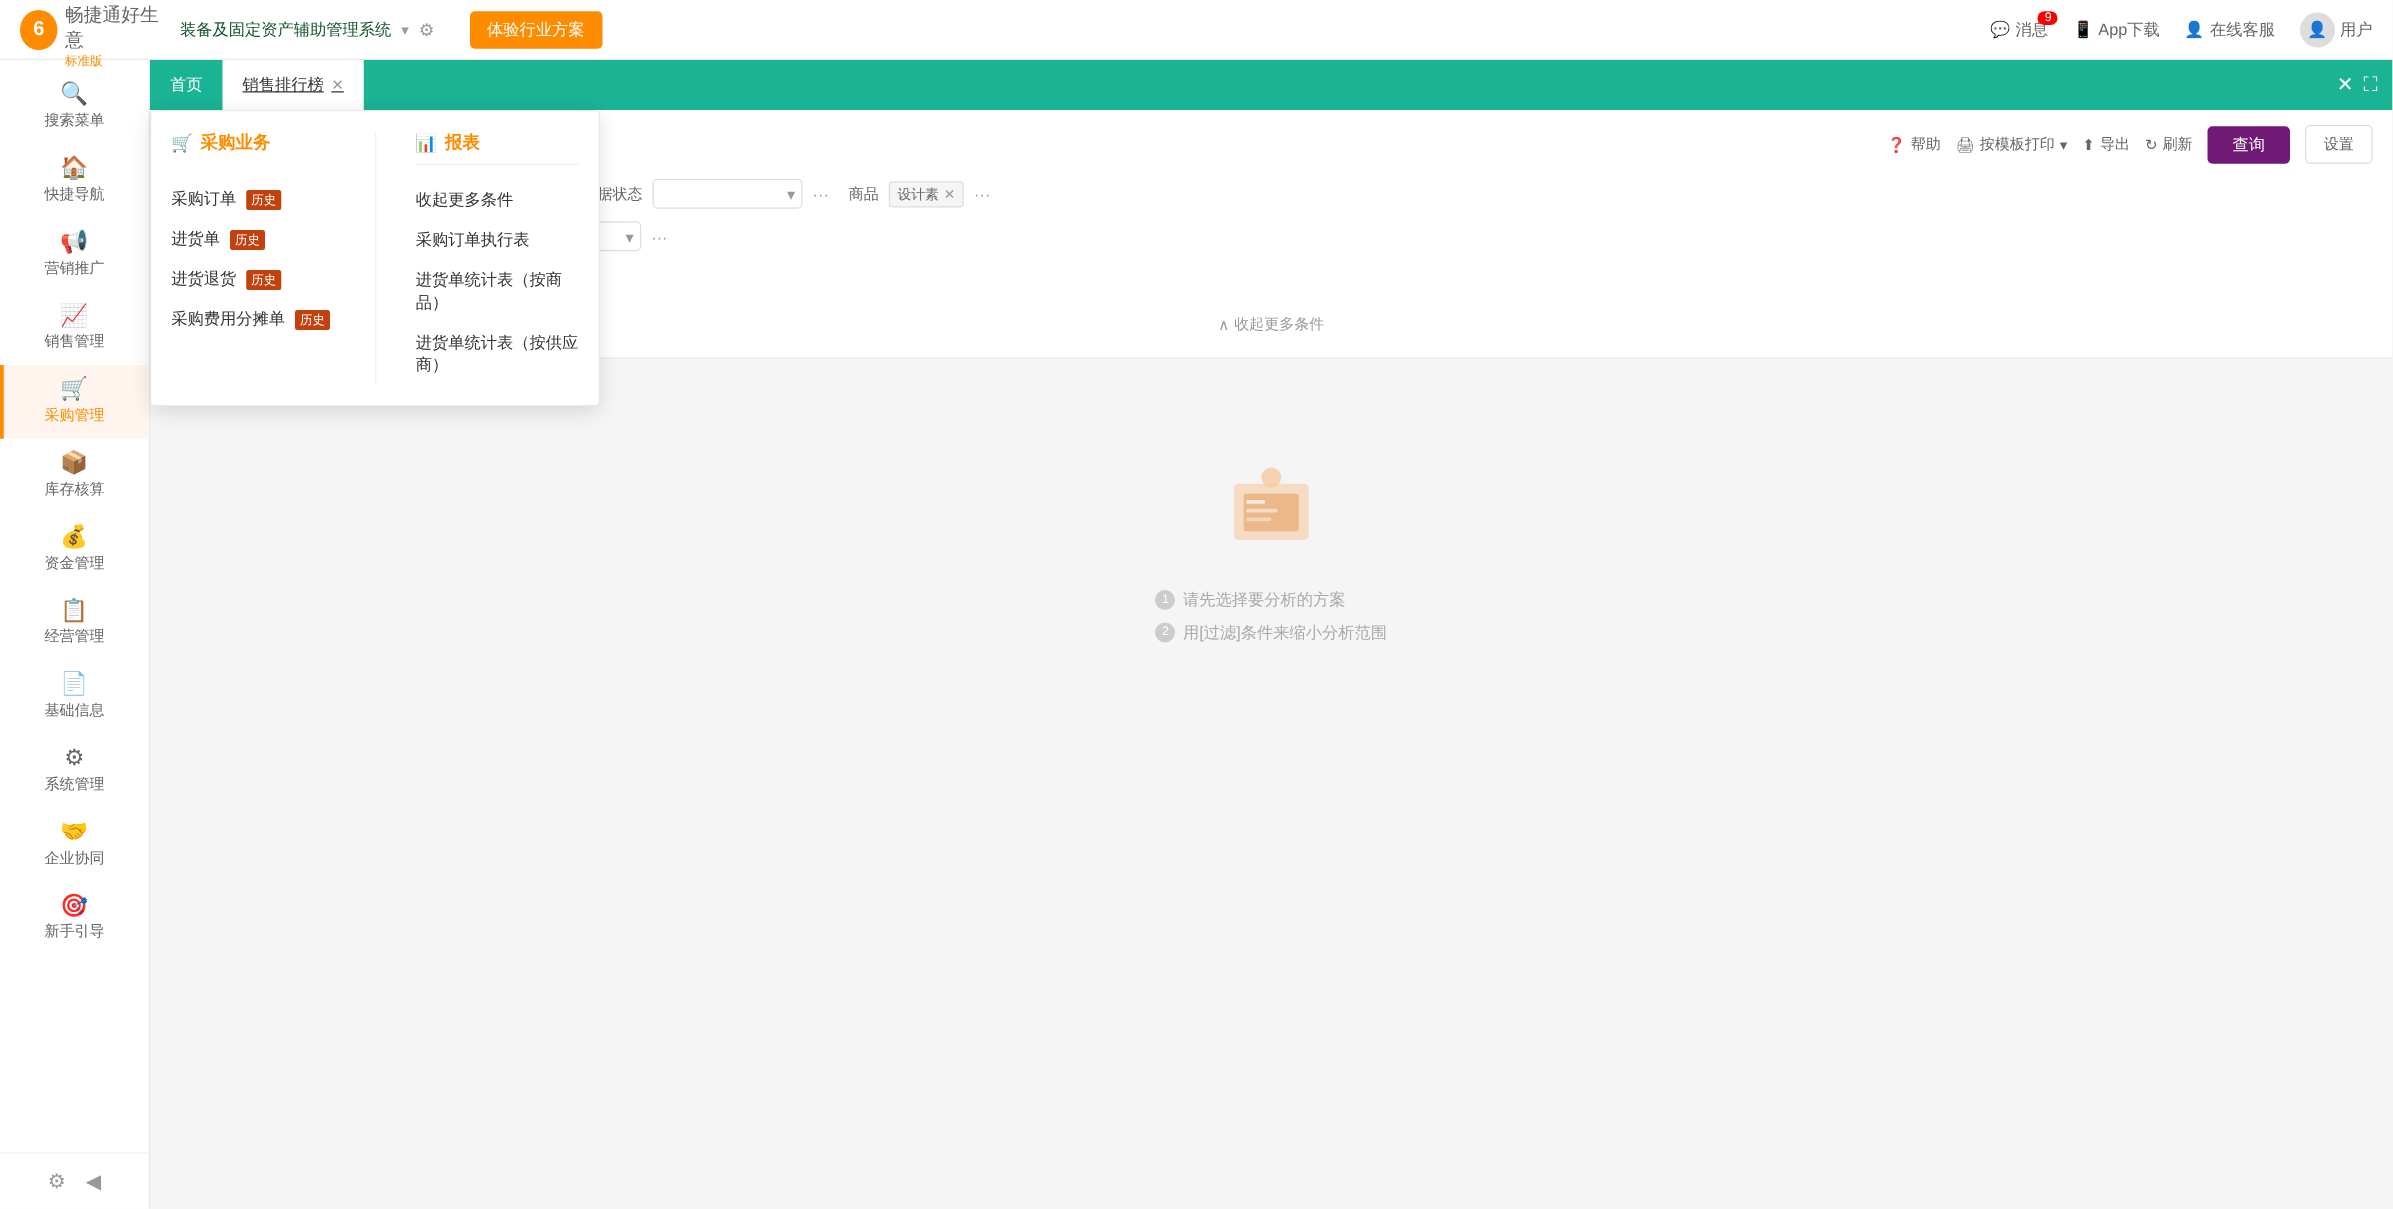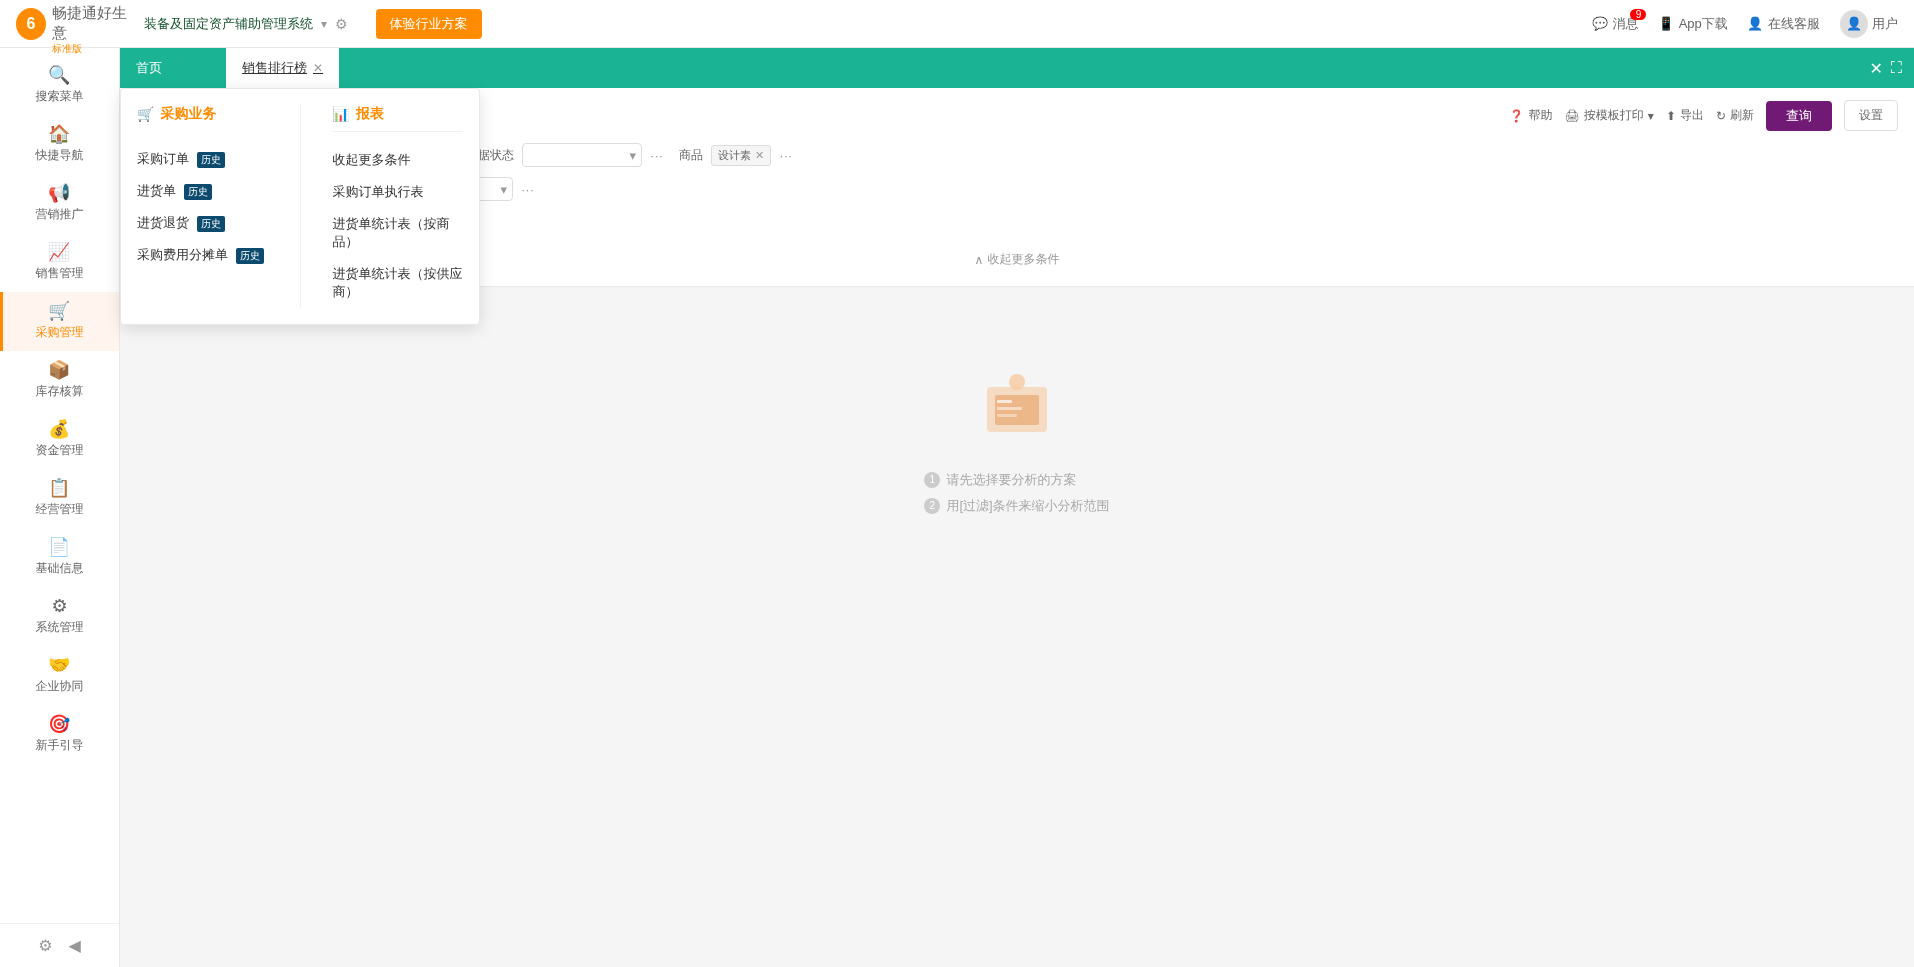--- a/index.html
+++ b/index.html
@@ -157,21 +157,20 @@
       overflow: hidden;
     }
 
     
     .tabbar {
       background: #1ab394;
       display: flex;
       align-items: center;
       height: 40px;
       padding: 0 0;
-      gap: 48px;
     }
     .tab {
       display: flex;
       align-items: center;
       padding: 0 16px;
       height: 40px;
       cursor: pointer;
       font-size: 13px;
       gap: 6px;
     }
@@ -392,21 +391,21 @@
     .dropdown-item {
       display: flex;
       align-items: flex-end;
       gap: 8px;
       padding: 7px 0;
       cursor: pointer;
       color: #333;
       font-size: 13px;
     }
     .history-badge {
-      background: #0c4a6e;
+      background: #c2410c;
       color: #fff;
       font-size: 10px;
       padding: 1px 4px;
       border-radius: 2px;
     }
     .section-divider {
       width: 1px;
       background: #f0f0f0;
       margin: 0 8px;
     }

